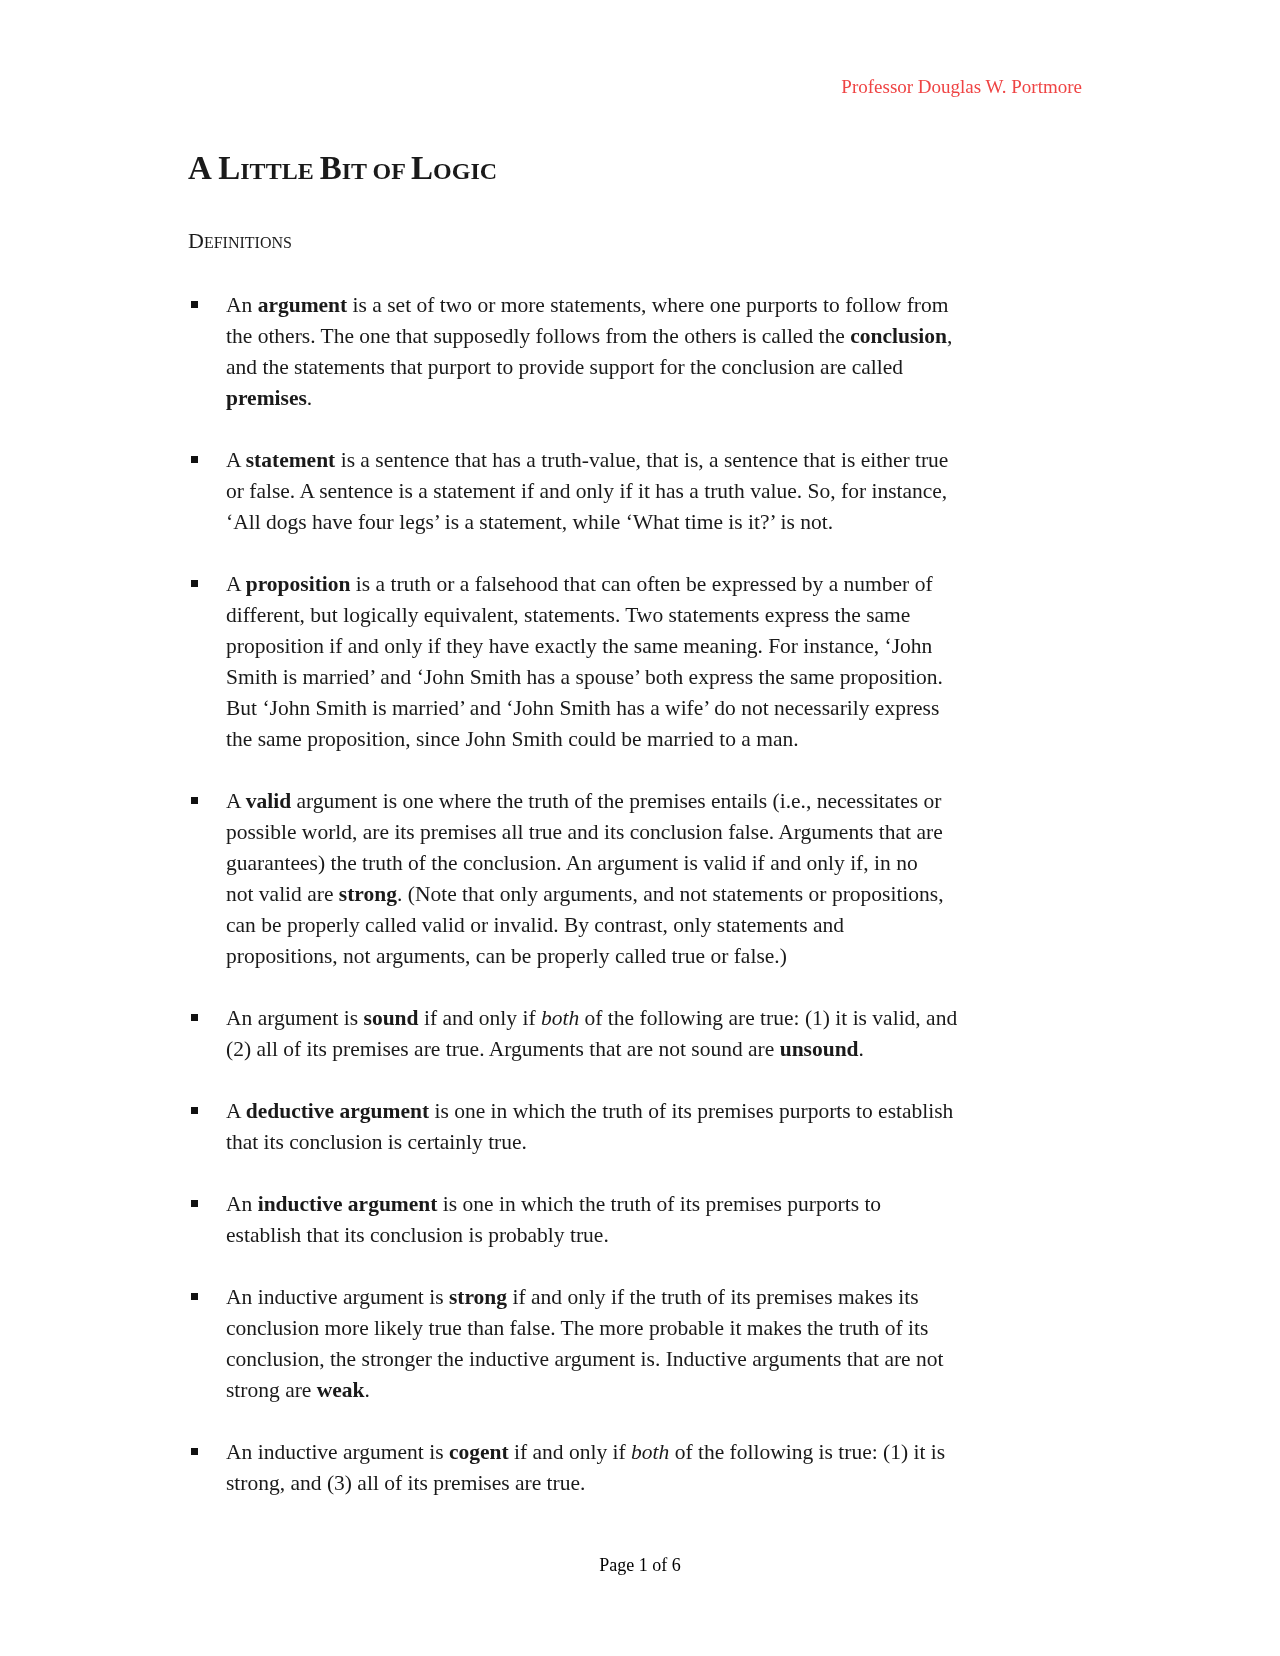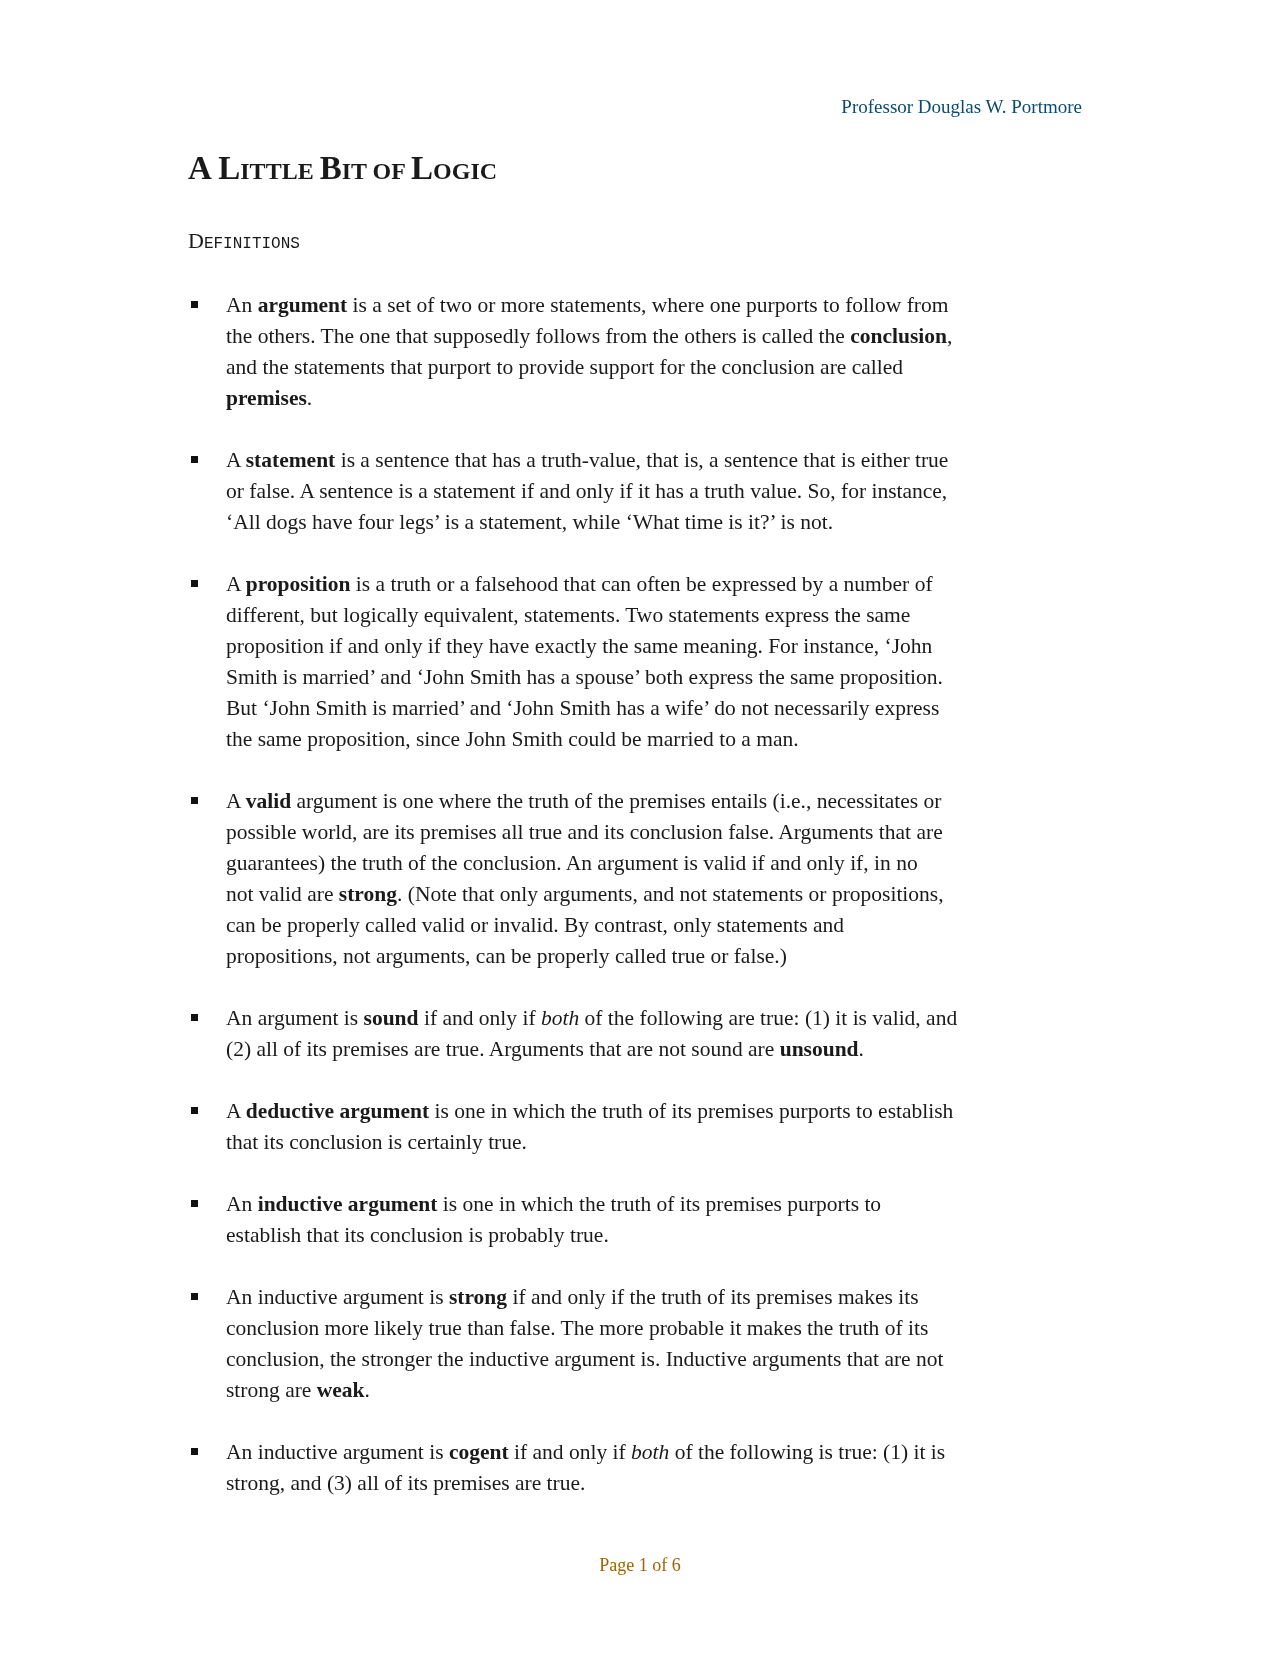--- a/index.html
+++ b/index.html
@@ -1,30 +1,30 @@
 <!DOCTYPE html>
 <html><head>
 <meta charset="utf-8">
 <style>
   html, body { margin: 0; padding: 0; background: #ffffff; }
   body { width: 1280px; height: 1656px; position: relative; overflow: hidden;
          font-family: "Liberation Serif", "DejaVu Serif", serif; color: #1a1a1a; }
   .page { position: absolute; left: 0; top: 0; width: 1280px; height: 1656px; }
-  .header-author { position: absolute; top: 76px; right: 198px; font-size: 19px; color: #0c4a6e; margin-top: 20px; }
+  .header-author { position: absolute; top: 76px; right: 198px; font-size: 19px; color: #ef4444; }
   .doc-title { position: absolute; left: 188px; top: 150px; font-size: 33px; font-weight: bold; letter-spacing: 0px; margin: 0; }
   .doc-title .sc { font-size: 24px; }
   .section-heading { position: absolute; left: 188px; top: 228px; font-size: 22px; font-weight: normal; margin: 0; }
-  .section-heading .sc { font-size: 16px; font-family: Liberation Mono, monospace; }
+  .section-heading .sc { font-size: 16px; }
   .def-list { position: absolute; left: 188px; top: 290px; width: 900px; margin: 0; padding: 0; list-style: none; }
   .def-item { position: relative; padding-left: 38px; margin: 0 0 31px 0; }
   .bullet { position: absolute; left: 3px; top: 11px; width: 7px; height: 7px; background: #111; }
   .line { display: block; font-size: 21.5px; line-height: 31px; white-space: nowrap; }
   .b { font-weight: bold; }
   .i { font-style: italic; margin-top: 25px; }
-  .footer { position: absolute; left: 0; width: 1280px; top: 1555px; text-align: center; font-size: 18px; color: #a16207; }
+  .footer { position: absolute; left: 0; width: 1280px; top: 1555px; text-align: center; font-size: 18px; color: #000000; }
 </style>
 </head>
 <body>
 
 <div class="page">
   <div class="header-author">Professor Douglas W. Portmore</div>
 
   <h1 class="doc-title"><span>A L</span><span class="sc">ITTLE </span><span>B</span><span class="sc">IT OF </span><span>L</span><span class="sc">OGIC</span></h1>
 
   <h2 class="section-heading"><span>D</span><span class="sc">EFINITIONS</span></h2>

